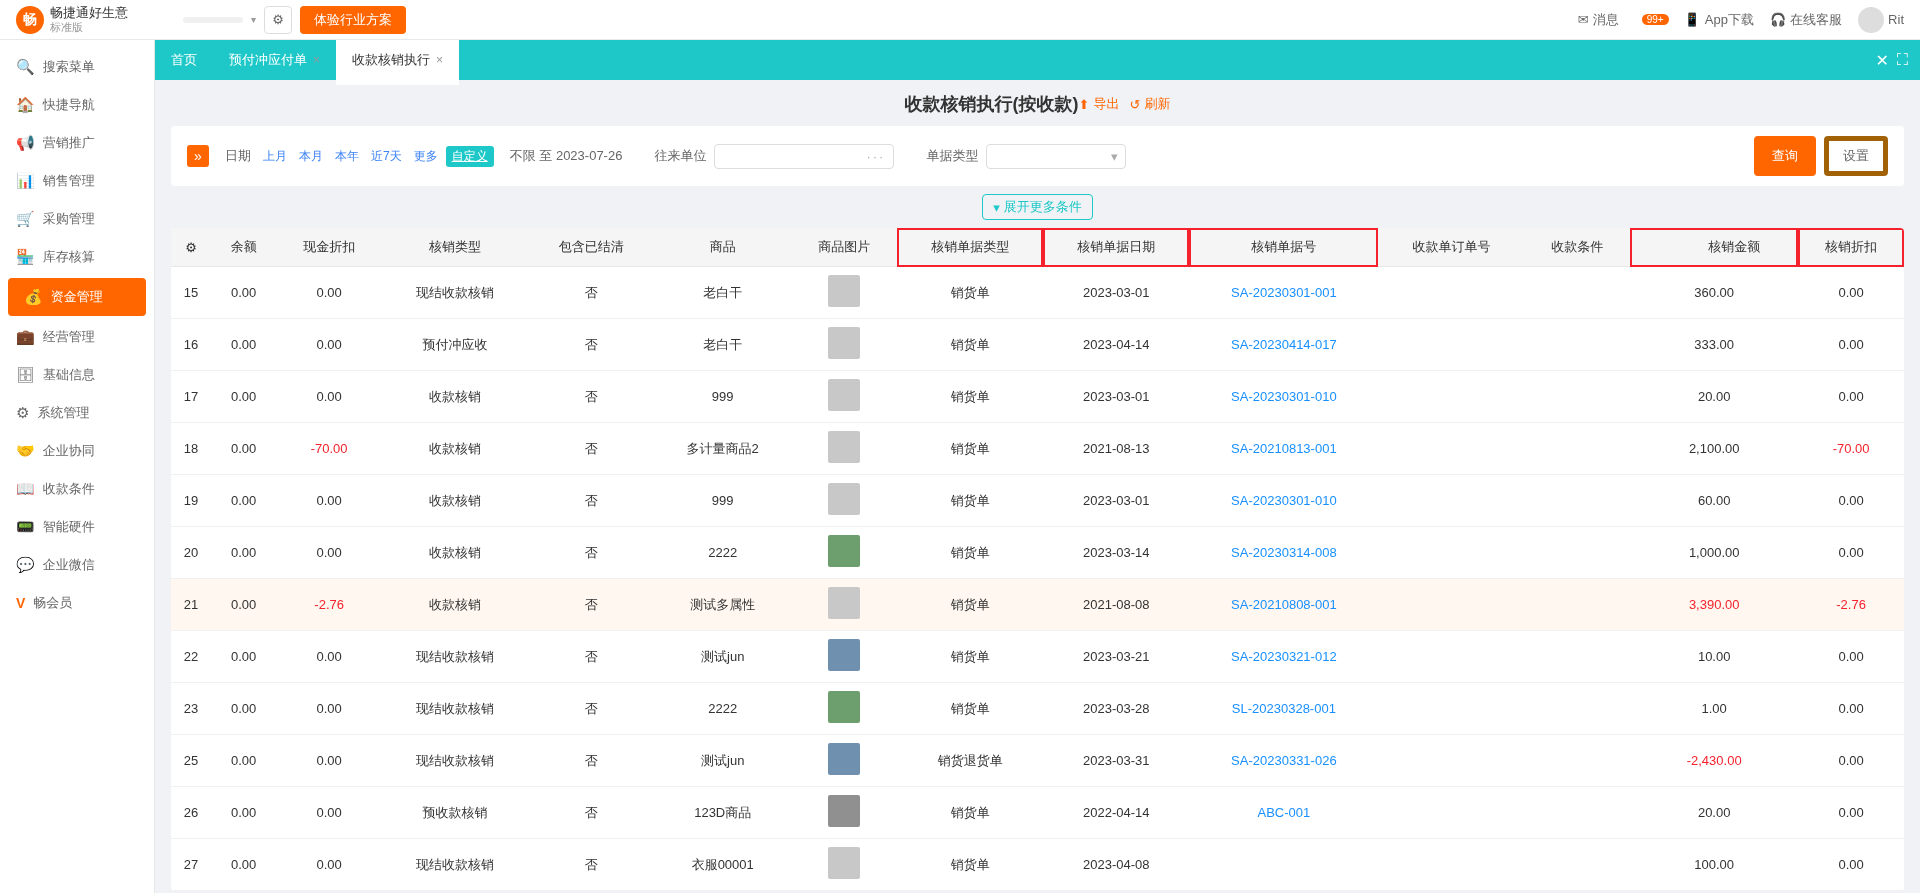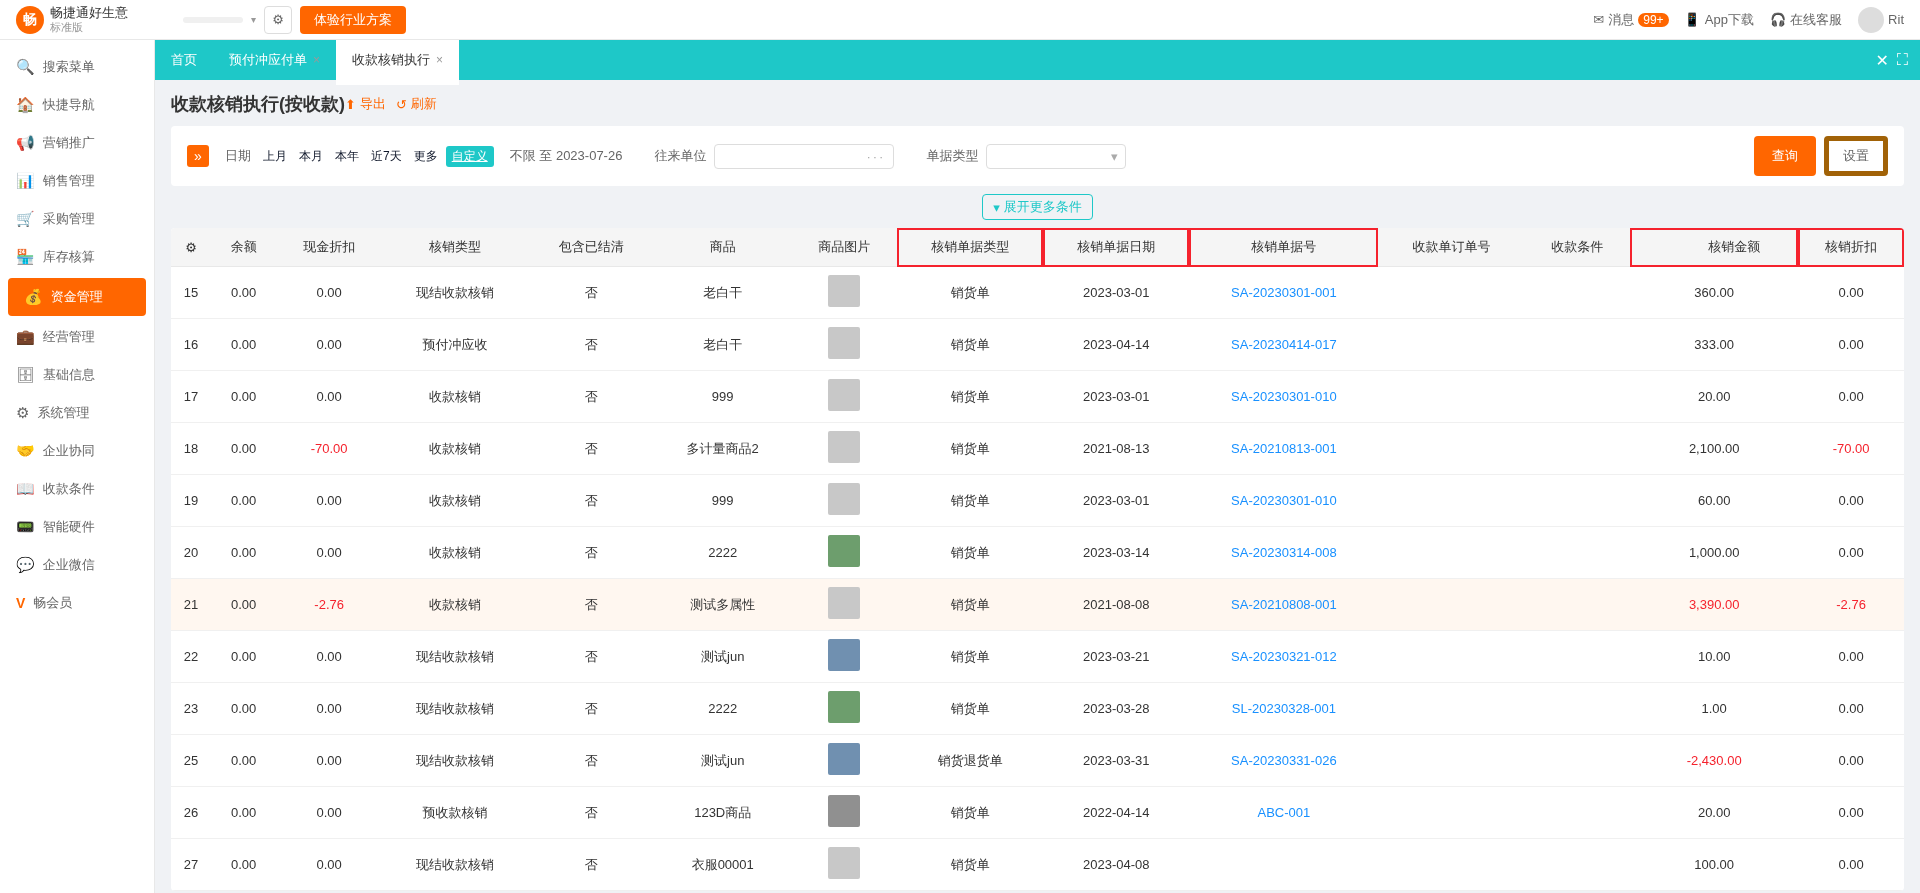--- a/index.html
+++ b/index.html
@@ -11,40 +11,40 @@
     .logo-icon { width: 28px; height: 28px; background: #f60; border-radius: 50%; display: flex; align-items: center; justify-content: center; color: #fff; font-weight: bold; font-size: 14px; }
     .logo-text { color: #333; font-size: 12px; line-height: 1.2; }
     .logo-text .sub { font-size: 11px; color: #999; }
     .top-bar-title-area { display: flex; align-items: center; gap: 8px; flex: 1; }
     .top-bar-title { color: #666; font-size: 13px; }
     .chevron-down { color: #999; font-size: 10px; }
     .gear-btn { width: 28px; height: 28px; border: 1px solid #ddd; border-radius: 4px; display: flex; align-items: center; justify-content: center; cursor: pointer; color: #666; }
     .solution-btn { background: #f60; color: #fff; border: none; border-radius: 4px; padding: 5px 14px; cursor: pointer; font-size: 13px; }
     .top-right { display: flex; align-items: center; gap: 16px; margin-left: auto; }
     .top-right-item { display: flex; align-items: center; gap: 4px; color: #666; cursor: pointer; font-size: 13px; }
-    .badge { background: #f60; color: #fff; border-radius: 10px; padding: 0 5px; font-size: 12px; }
+    .badge { background: #f60; color: #fff; border-radius: 10px; padding: 0 5px; font-size: 10px; margin-left: 19px; }
     .user-avatar { width: 26px; height: 26px; background: #ddd; border-radius: 50%; }
 
     
     .tab-bar { height: 40px; background: #1ec8c8; display: flex; align-items: center; padding: 0 0 0 0; position: relative; }
     .tab-item { height: 50px; display: flex; align-items: center; padding: 0 16px; cursor: pointer; color: #fff; font-size: 13px; gap: 6px; position: relative; }
     .tab-item.active { background: #fff; color: #333; border-radius: 0; }
     .tab-item .tab-close { font-size: 12px; color: #999; cursor: pointer; }
     .tab-item.active .tab-close { color: #999; }
     .tab-home { color: #fff; font-size: 13px; padding: 0 16px; height: 40px; display: flex; align-items: center; }
     .tab-bar-right { margin-left: auto; display: flex; align-items: center; gap: 8px; padding-right: 12px; }
     .tab-bar-right-btn { color: #fff; cursor: pointer; font-size: 16px; }
     .title-action-btn { display: flex; align-items: center; gap: 4px; color: #f60; font-size: 13px; cursor: pointer; }
 
     
     .filter-bar { background: #fff; border-radius: 4px; padding: 10px 16px; margin-bottom: 8px; display: flex; align-items: center; gap: 16px; flex-wrap: wrap; }
     .filter-section { display: flex; align-items: center; gap: 8px; }
     .filter-label { color: #666; font-size: 13px; }
     .filter-date-btns { display: flex; gap: 4px; }
-    .filter-date-btn { color: #0f172a; cursor: pointer; font-size: 12px; padding: 2px 4px; }
+    .filter-date-btn { color: #3b82f6; cursor: pointer; font-size: 12px; padding: 2px 4px; }
     .filter-date-btn.custom { background: #1ec8c8; color: #fff; border-radius: 3px; padding: 2px 6px; text-decoration: underline; }
     .filter-dots { color: #aaa; letter-spacing: 2px; }
     .query-btn { background: #f60; color: #fff; border: none; border-radius: 4px; padding: 6px 18px; cursor: pointer; font-size: 13px; }
     .settings-btn { background: #fff; color: #666; border: 5px solid #a16207; border-radius: 4px; padding: 6px 14px; cursor: pointer; font-size: 13px; }
     .expand-btn { display: flex; align-items: center; gap: 4px; color: #1ec8c8; cursor: pointer; font-size: 13px; border: 1px solid #1ec8c8; border-radius: 4px; padding: 3px 10px; margin: 4px auto; width: fit-content; }
 
     
     .orange-toggle { background: #f60; color: #fff; border: none; width: 22px; height: 22px; border-radius: 3px; cursor: pointer; font-size: 14px; display: flex; align-items: center; justify-content: center; }
 
     
@@ -178,21 +178,21 @@
         <span class="tab-close">×</span>
       </div>
       <div class="tab-bar-right">
         <span class="tab-bar-right-btn">✕</span>
         <span class="tab-bar-right-btn">⛶</span>
       </div>
     </div>
 
     <div style="flex:1; overflow-y:auto; background:#f0f2f5; padding:12px 16px;">
 
-      <div style="display:flex; align-items:center; justify-content:flex-start; margin-bottom:10px;">
+      <div style="display:flex; align-items:center; justify-content:center; margin-bottom:10px;">
         <h2 style="font-size:18px; font-weight:bold; color:#333;">收款核销执行(按收款)</h2>
         <div style="display:flex; gap:10px;">
           <div class="title-action-btn">
             <span>⬆</span>
             <span>导出</span>
           </div>
           <div class="title-action-btn">
             <span>↺</span>
             <span>刷新</span>
           </div>

